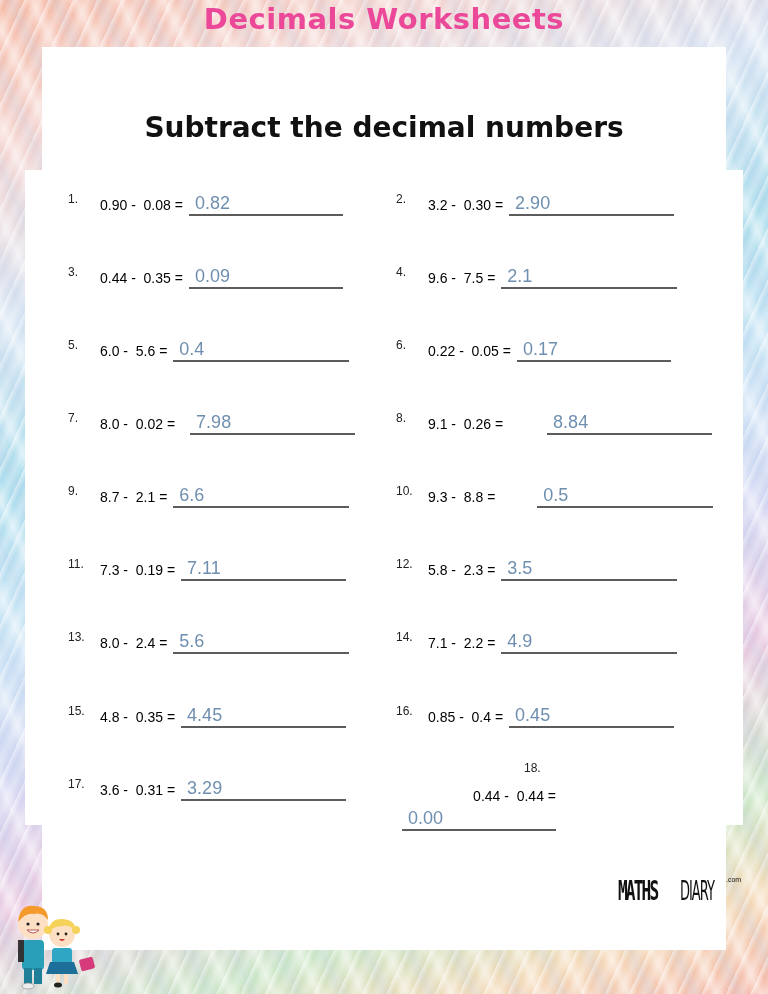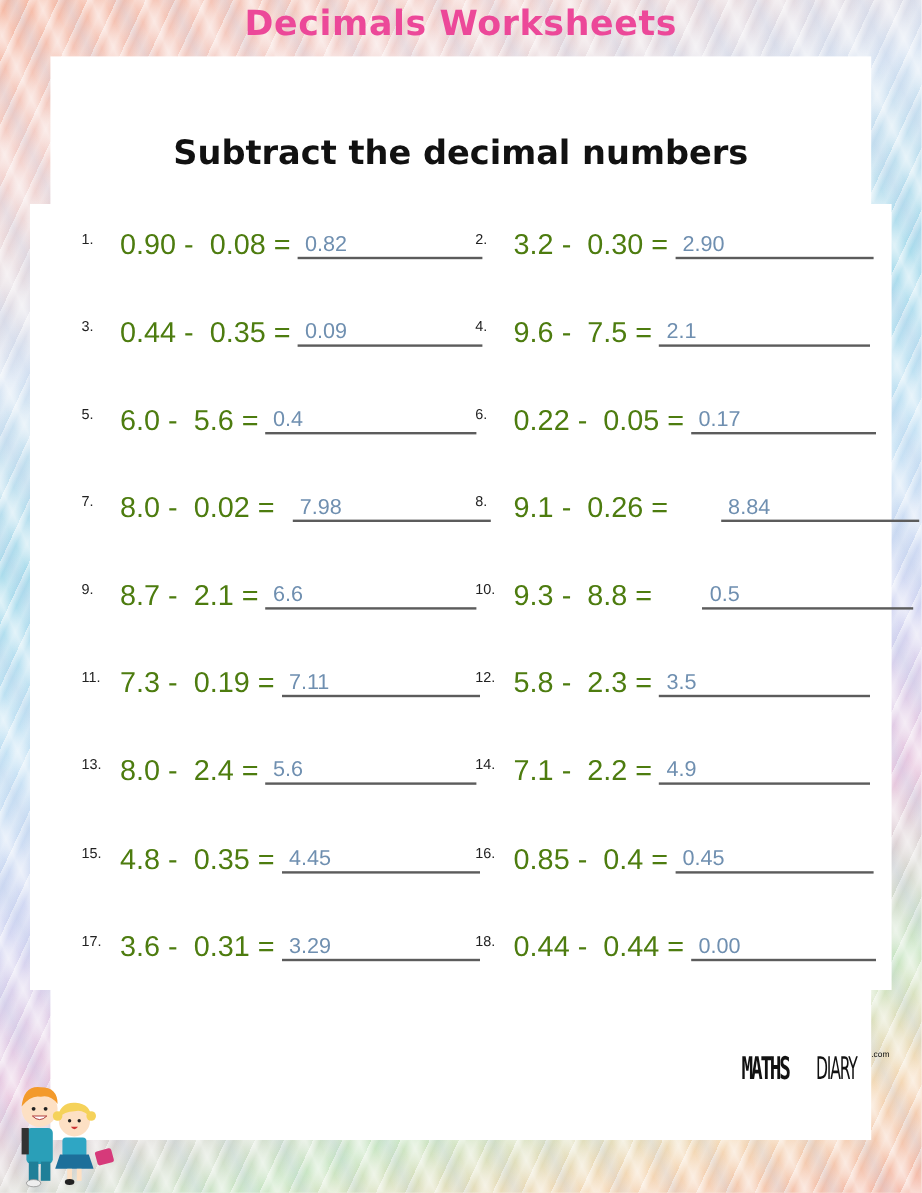--- a/index.html
+++ b/index.html
@@ -31,21 +31,21 @@
       font-family: "DejaVu Sans", sans-serif; font-size:28px; font-weight:bold; color:#111;margin-top:17px;
     }
     .problem {
       position:absolute; height:30px; display:flex; align-items:flex-end;
     }
     .p-num {
       font-size:12px; color:#222; position:relative; top:-10px; margin-right:0;
       display:inline-block; width:32px;
     }
     .p-expr {
-      font-size:24px; color:#4d7c0f; white-space:pre; line-height:22px;
+      font-size:14px; color:#000000; white-space:pre; line-height:22px;
     }
     .p-ans {
       position:relative; border-bottom:2px solid #5c5c5c; height:24px;
       font-size:18px; color:#6f8fb0; line-height:22px; padding-left:6px; box-sizing:border-box;
       margin-left:6px;
     }
     .logo {
       position:absolute; left:618px; top:876px; display:flex; 
     }
     .logo-maths { font-family:"DejaVu Sans Mono", monospace; font-weight:bold; font-size:26px; color:#111; letter-spacing:-3px; transform:scaleX(0.62); transform-origin:left bottom; display:inline-block; width:62px; line-height:30px;}
@@ -144,21 +144,21 @@
 <div class="problem" style="left:396px; top:624px;">
   <span class="p-num">14.</span>
   <span class="p-expr">7.1 -  2.2 =</span>
   <span class="p-ans" style="width:176px;">4.9</span>
 </div>
 <div class="problem" style="left:396px; top:698px;">
   <span class="p-num">16.</span>
   <span class="p-expr">0.85 -  0.4 =</span>
   <span class="p-ans" style="width:165px;">0.45</span>
 </div>
-<div class="problem" style="left:396px; top:771px;">
+<div class="problem" style="left:396px; top:771px;flex-direction:column;">
   <span class="p-num">18.</span>
   <span class="p-expr">0.44 -  0.44 =</span>
   <span class="p-ans" style="width:154px;">0.00</span>
 </div>
 
 <svg class="kids" viewBox="0 0 104 108">
 
   <rect x="14" y="58" width="22" height="30" rx="4" fill="#2a9fb8"></rect>
   <rect x="16" y="86" width="8" height="16" fill="#1f7f98"></rect>
   <rect x="26" y="86" width="8" height="16" fill="#1f7f98"></rect>

